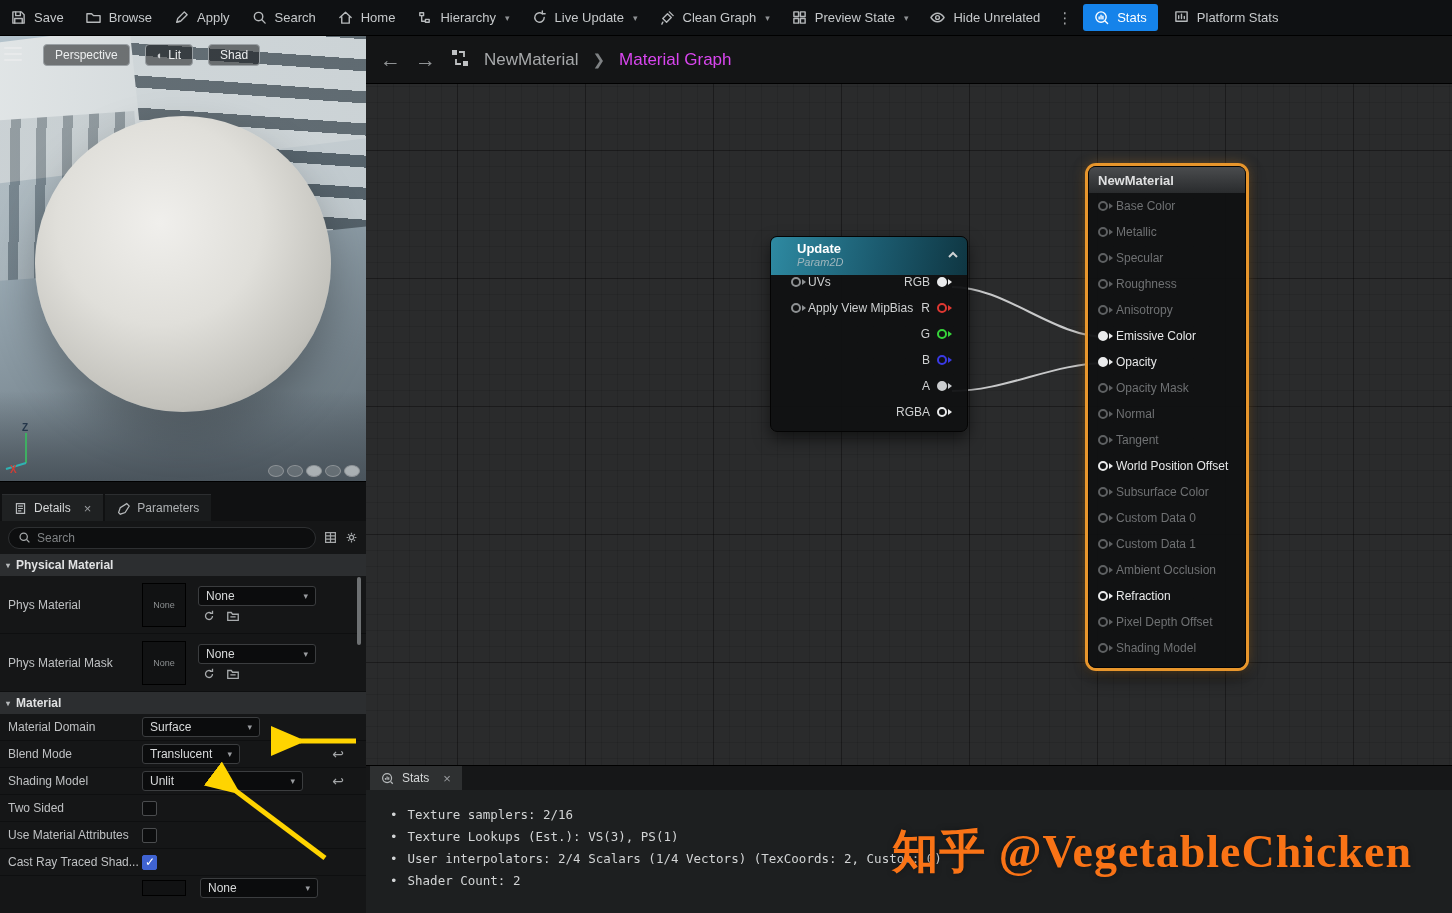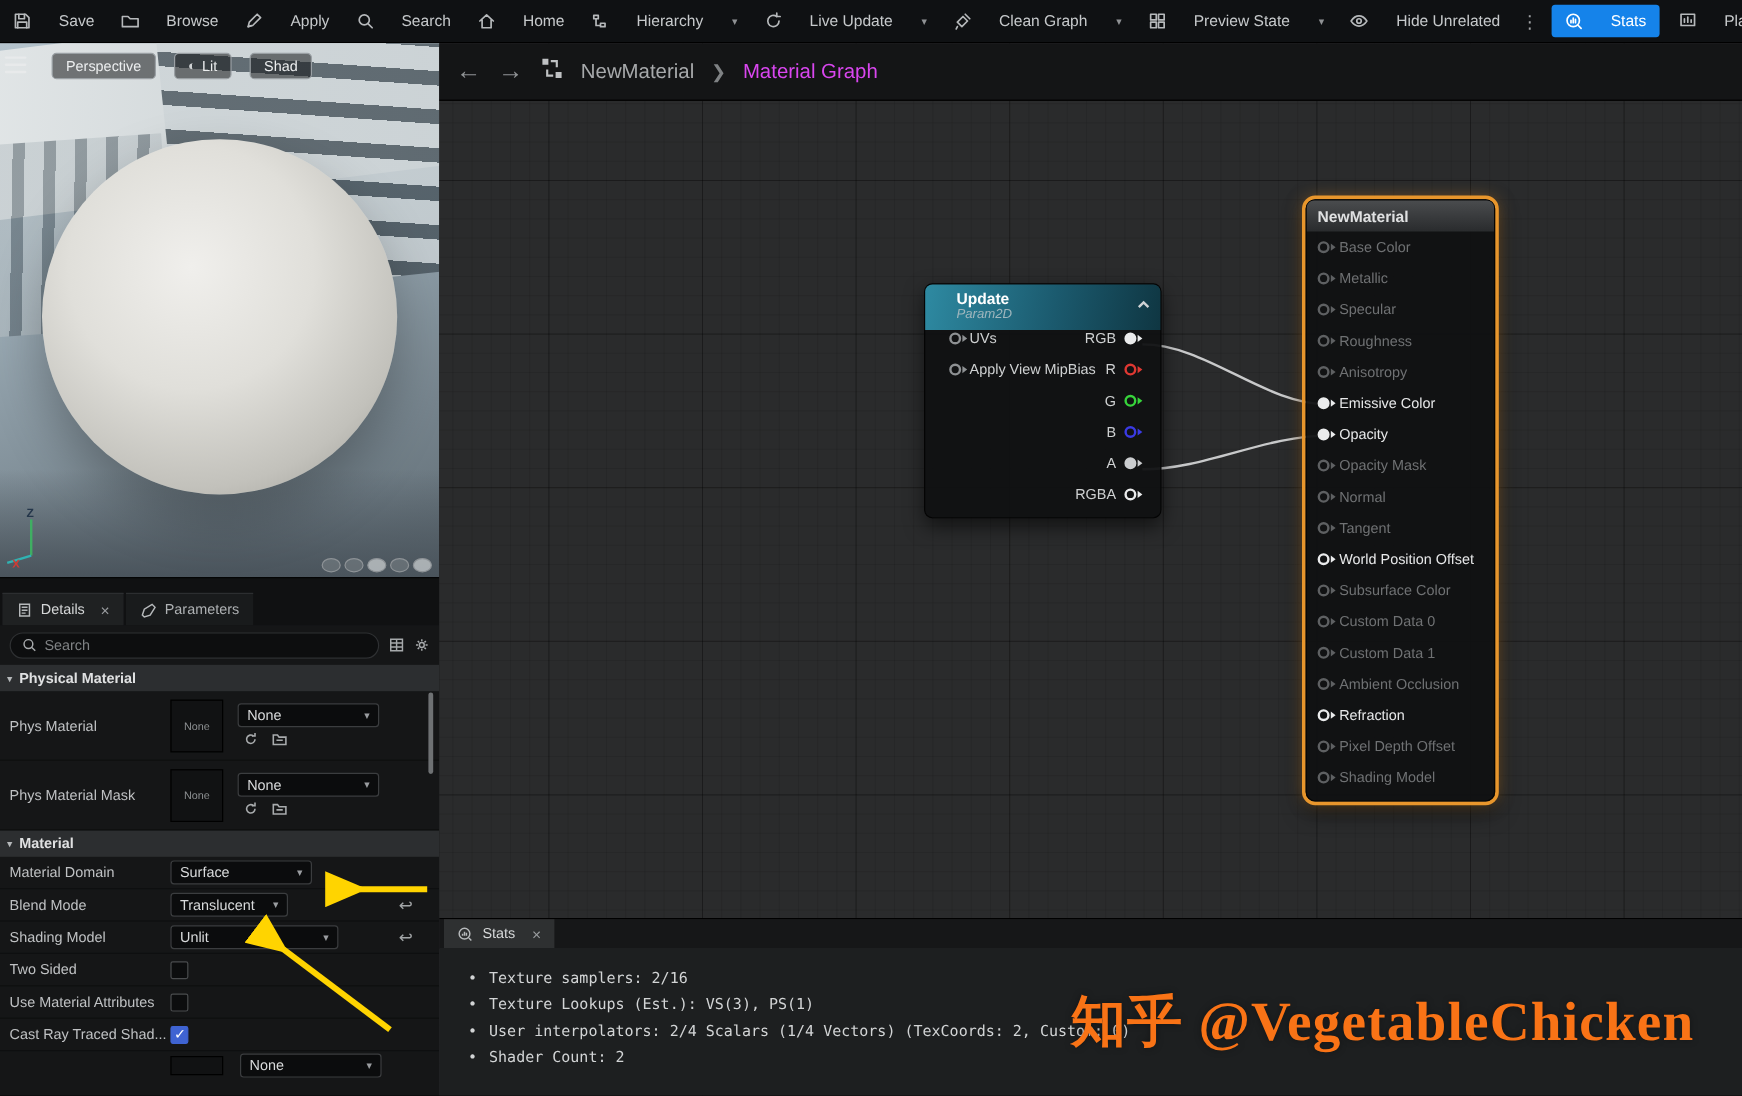--- a/index.html
+++ b/index.html
@@ -1,21 +1,21 @@
 <!DOCTYPE html>
 <html><head>
 <meta charset="utf-8">
 <style>
   *{margin:0;padding:0;box-sizing:border-box}
   html,body{width:1452px;height:913px;overflow:hidden;background:#000;font-family:"Liberation Sans",sans-serif}
   #app{position:relative;width:1452px;height:913px;background:#1a1a1a;color:#c8cbcd}
 
   
   .toolbar{position:absolute;left:0;top:0;width:1452px;height:36px;background:#0f1113;border-bottom:1px solid #000;display:flex;align-items:center;font-size:13px}
-  .tb-item{display:flex;align-items:center;gap:23px;padding:0 11px;height:100%;cursor:pointer;white-space:nowrap;color:#c6c9cb}
+  .tb-item{display:flex;align-items:center;gap:8px;padding:0 11px;height:100%;cursor:pointer;white-space:nowrap;color:#c6c9cb}
   .tb-item svg{width:15px;height:15px;stroke:#b6b9bb;fill:none;stroke-width:1.5;stroke-linecap:round;stroke-linejoin:round}
   .tb-chev{font-size:9px;color:#8f9294;margin-left:1px}
   .tb-dots{padding:0 6px;color:#9fa2a4;font-size:15px}
   .tb-stats{background:#1583ea;border-radius:3px;height:27px;align-self:center;color:#fff;margin:0 5px}
   .tb-stats svg{stroke:#fff}
 
   
   .viewport{position:absolute;left:0;top:36px;width:366px;height:445px;overflow:hidden;background:linear-gradient(160deg,#b4c3cc 0%,#9aaab4 40%,#76848d 75%,#5f6b73 100%)}
   .vp-bldg1{position:absolute;left:-30px;top:-16px;width:430px;height:140px;background:linear-gradient(100deg,#e3e7e8,#c3cbce);transform:rotate(-7deg)}
   .vp-bldg2{position:absolute;left:140px;top:-30px;width:260px;height:230px;background:repeating-linear-gradient(10deg,#46525a 0 12px,#cdd4d7 12px 32px);transform:rotate(-6deg);opacity:.8}
@@ -347,21 +347,21 @@
       <span class="lbl">Blend Mode</span>
       <div class="dd" style="width:98px">
         <span>Translucent</span>
           <span class="chev">▾</span>
       </div>
       <span class="undo">↩</span>
     </div>
 
     <div class="row" style="height:27px">
       <span class="lbl">Shading Model</span>
-      <div class="dd" style="width:140px">
+      <div class="dd" style="width:161px">
         <span>Unlit</span>
           <span class="chev">▾</span>
       </div>
       <span class="undo">↩</span>
     </div>
 
     <div class="row" style="height:27px">
       <span class="lbl">Two Sided</span>
       <div class="cb"></div>
     </div>

